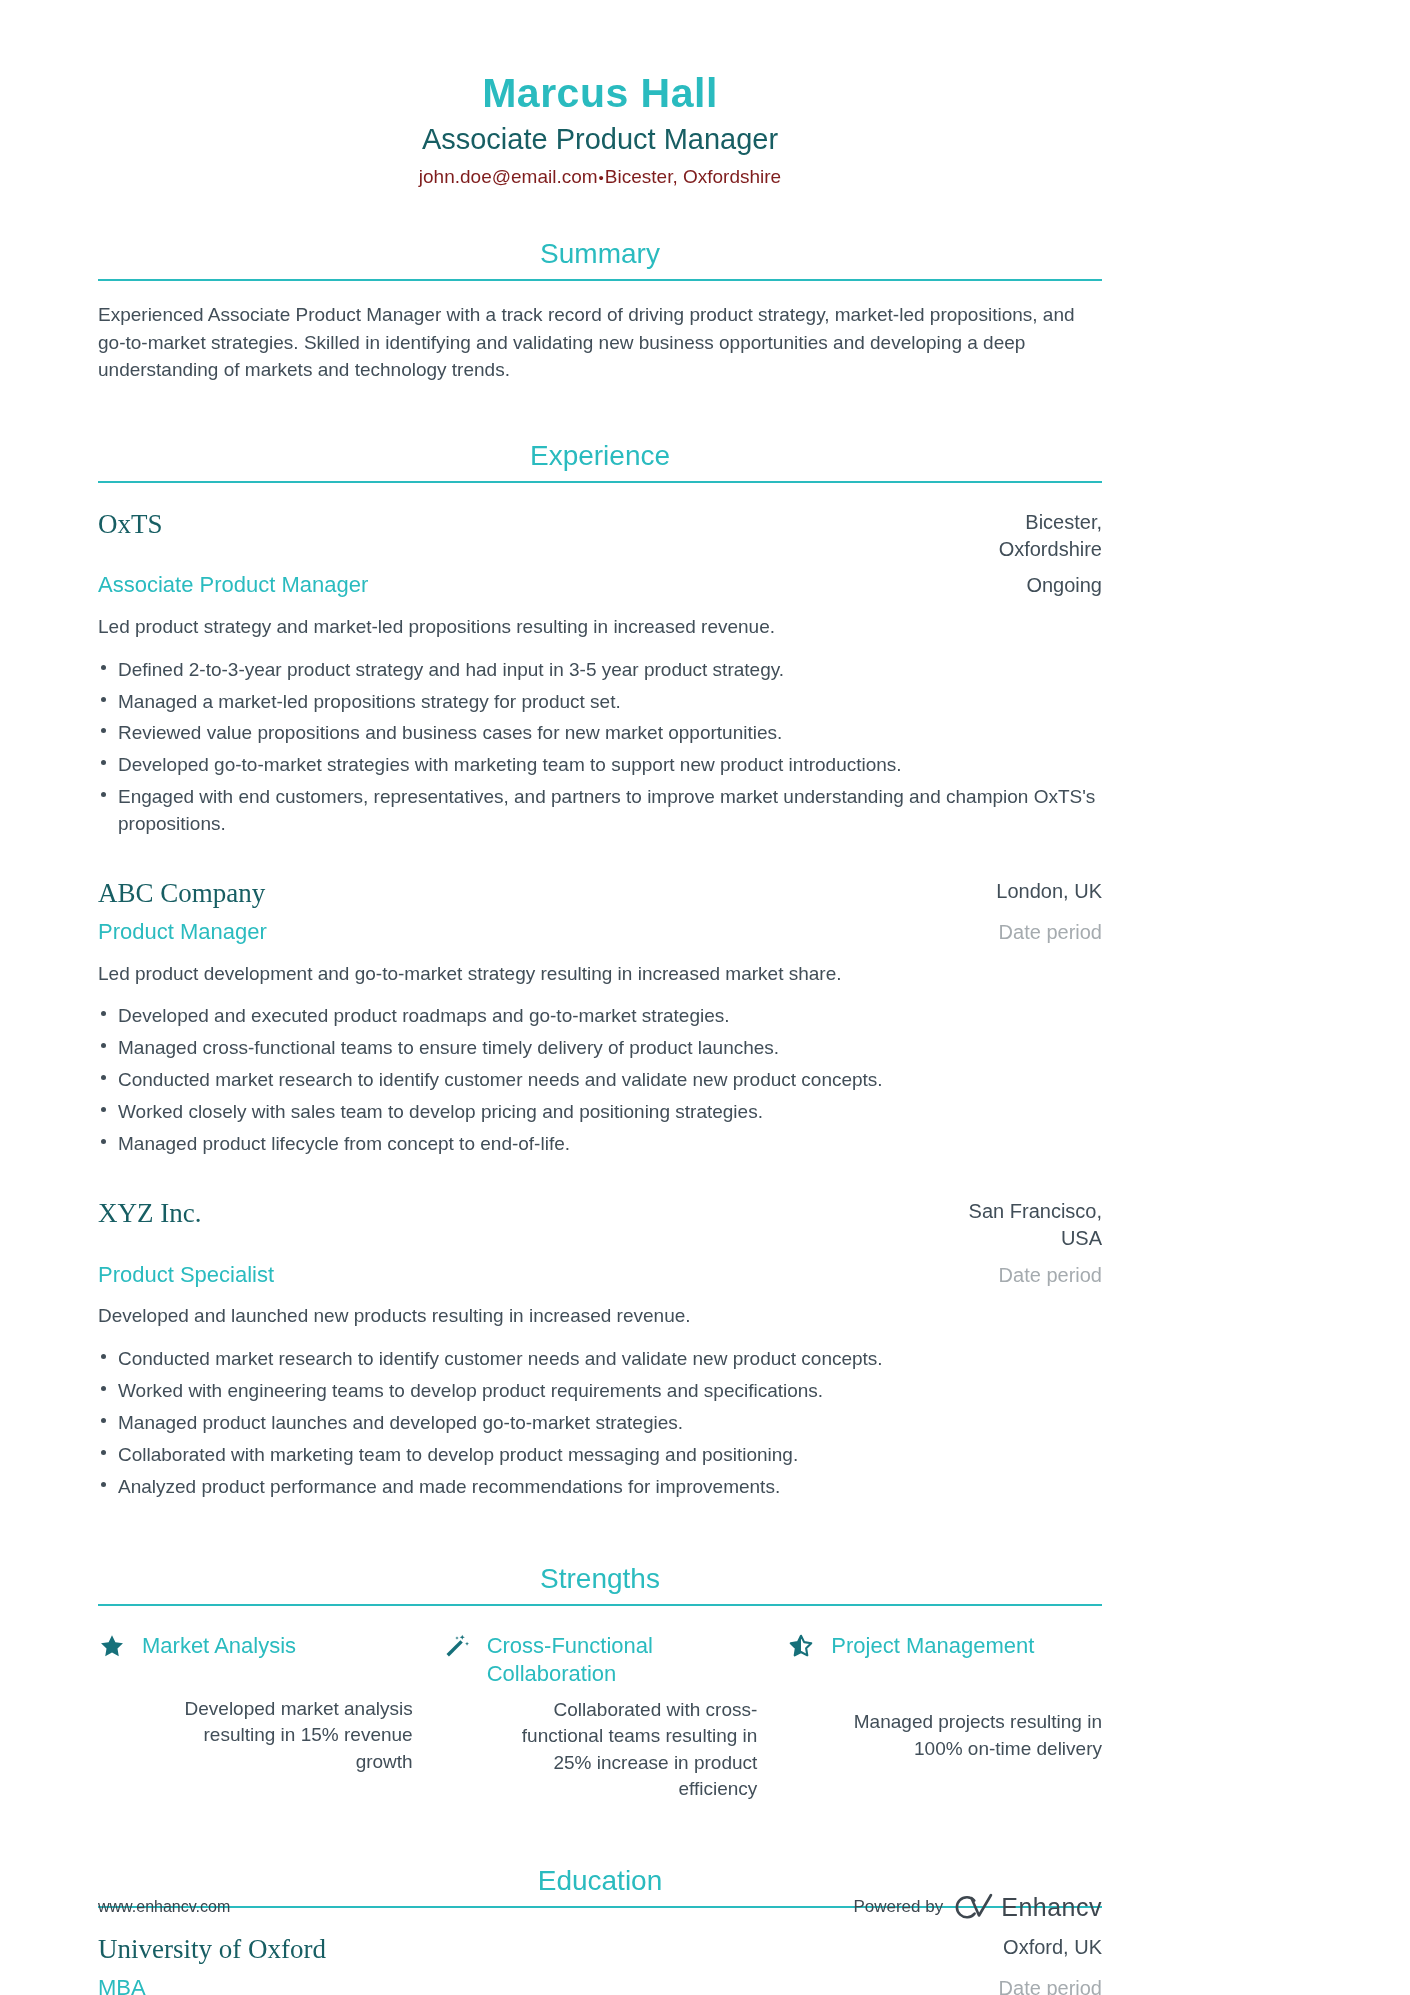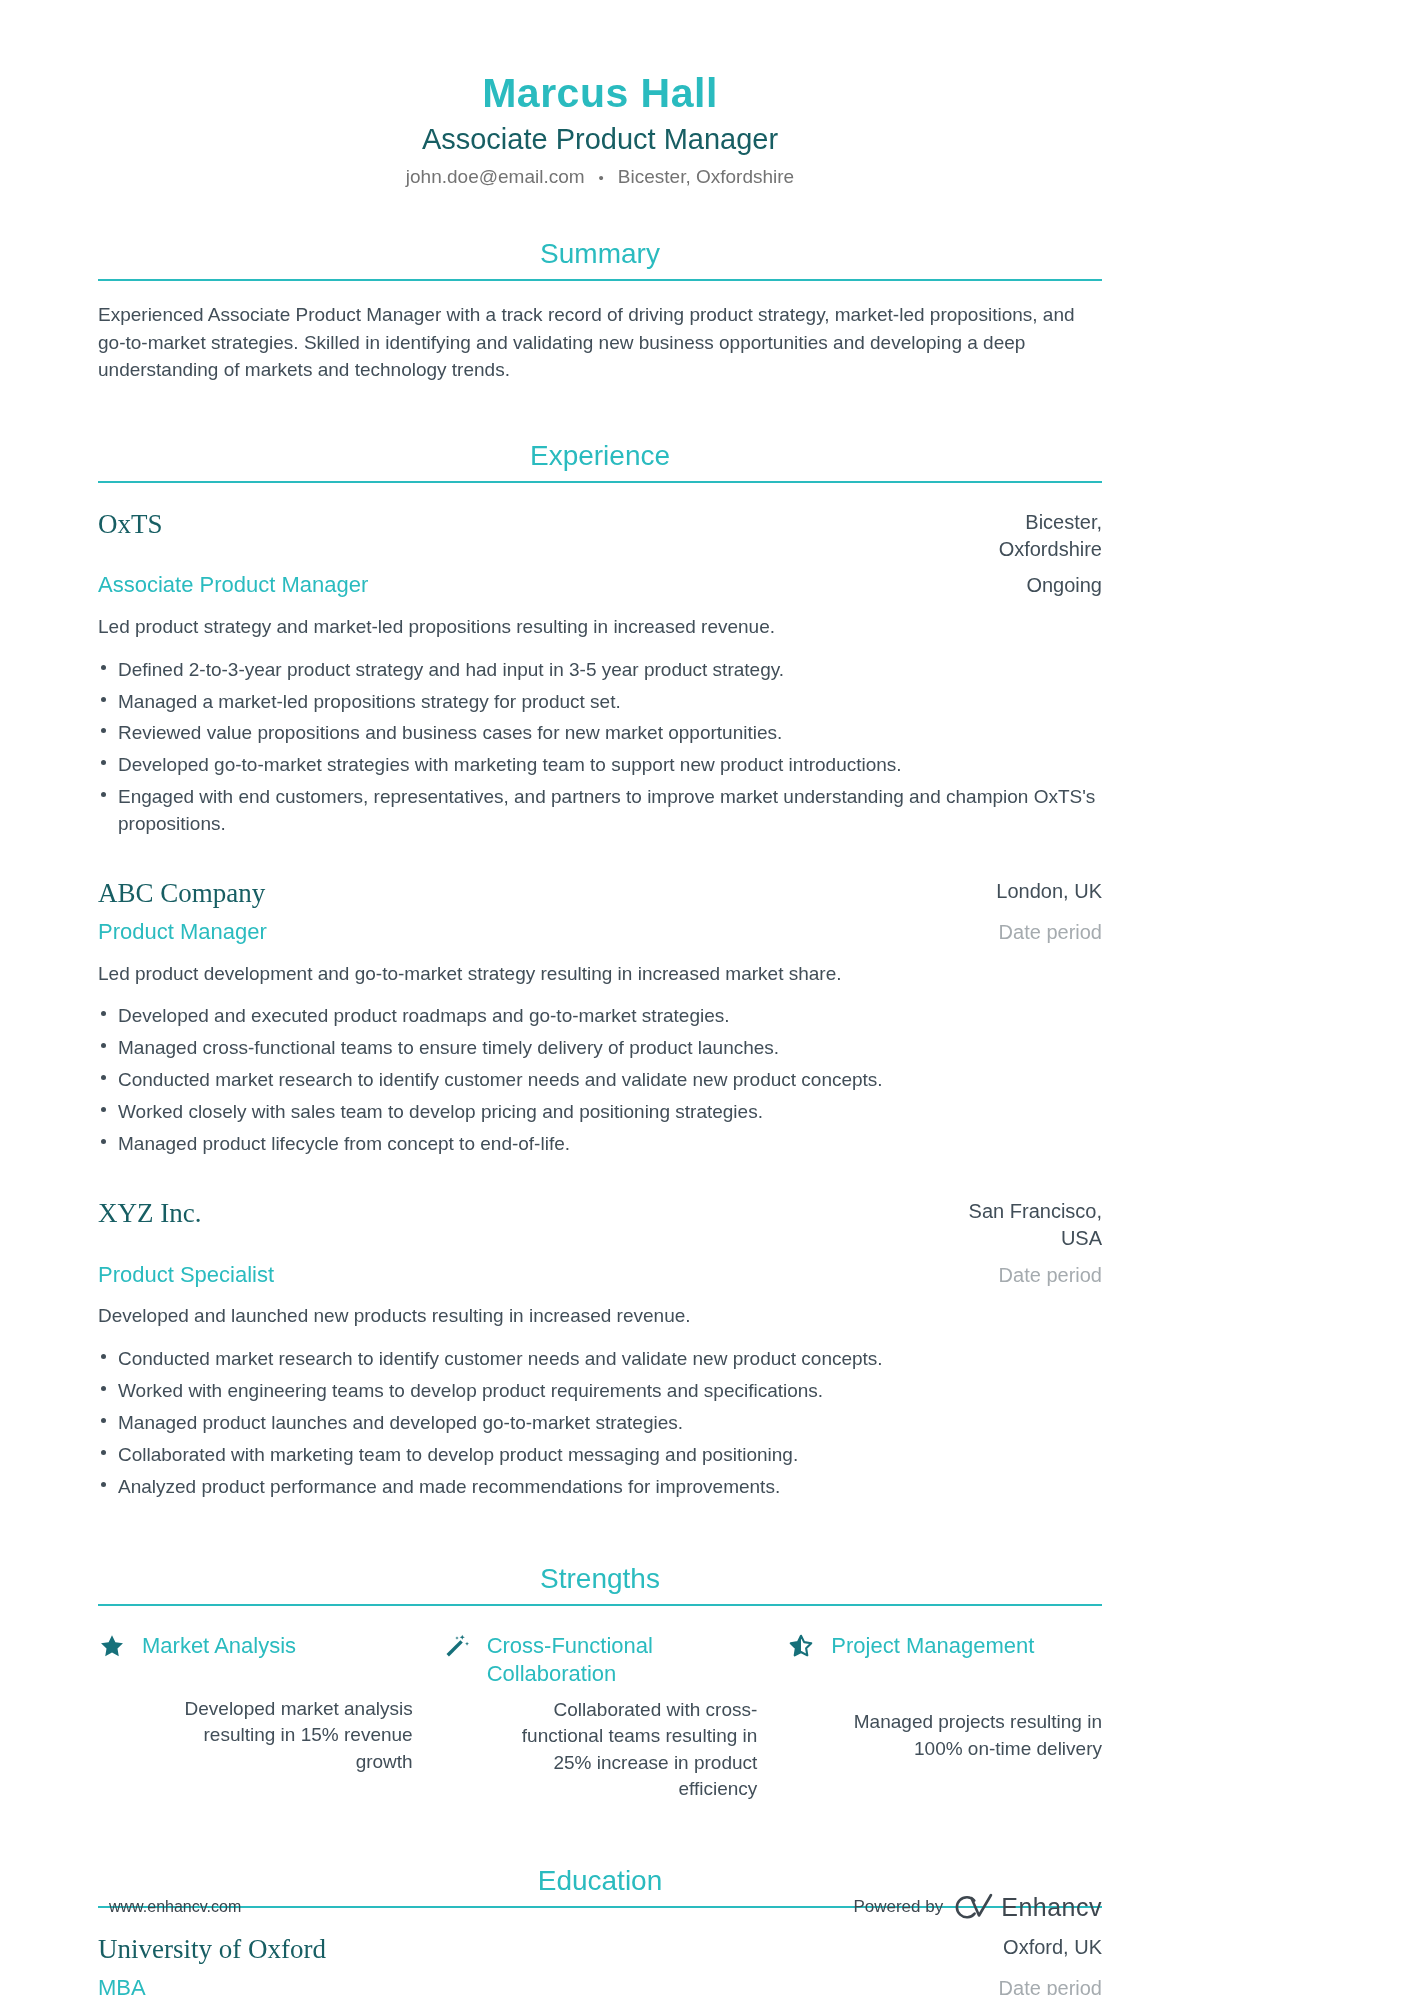--- a/index.html
+++ b/index.html
@@ -14,22 +14,22 @@
   html, body { background: #ffffff; }
   .page {
     width: 1200px; height: 1995px; position: relative; background: #fff;
     font-family: "Liberation Sans", sans-serif; color: var(--body);
     padding: 70px 98px 0; overflow: hidden;
   }
   
   .header { text-align: center; }
   .name { font-size: 41px; font-weight: bold; color: var(--accent); letter-spacing: .5px; }
   .headline { font-size: 29px; font-weight: 400; color: var(--dark-teal); margin-top: 6px; }
-  .contact { margin-top: 10px; font-size: 19px; color: #737373;
-    display: flex; justify-content: center; align-items: center; gap: 14px; }
+  .contact { margin-top: 10px; font-size: 19px; color: #7f1d1d;
+    display: flex; justify-content: center; align-items: center; gap: 1px; }
   .contact .dot { font-size: 15px; }
   
   .section-heading { font-size: 28px; font-weight: 400; color: var(--accent); text-align: center; }
   .rule { height: 2px; background: var(--accent); margin-top: 9px; }
   .section.summary { margin-top: 50px; }
   .summary-text { margin-top: 20px; font-size: 19px; line-height: 1.46; }
   .section.experience { margin-top: 56px; }
   .entry { margin-top: 26px; }
   .entry + .entry { margin-top: 40px; }
   .entry-row { display: flex; justify-content: space-between; align-items: flex-start; }
@@ -51,21 +51,21 @@
   .strengths-grid { margin-top: 26px; display: grid; grid-template-columns: repeat(3, 1fr); column-gap: 30px; }
   .strength { display: grid; grid-template-columns: 44px 1fr; align-items: start; }
   .s-icon { grid-column: 1; grid-row: 1; width: 28px; height: 28px; }
   .s-icon svg { width: 28px; height: 28px; display: block; }
   .s-title { grid-column: 2; font-size: 22px; color: var(--accent); line-height: 1.3; max-width: 260px; }
   .s-desc { grid-column: 2; margin-top: 8px; font-size: 19px; line-height: 1.4; max-width: 320px; text-align: right; }
   
   .section.education { margin-top: 62px; }
   .degree { font-size: 22px; color: var(--accent); }
   
-  .footer { position: absolute; left: 109px; right: 98px; bottom: 72px;
+  .footer { position: absolute; left: 98px; right: 98px; bottom: 72px;
     display: flex; justify-content: space-between; align-items: center; }
   .website { font-size: 16px; color: #3a434b; }
   .powered { display: flex; align-items: center; gap: 8px; }
   .powered-label { font-size: 17px; color: var(--footer); }
   .brand-logo svg { display: block; }
   .brand-name { font-size: 25px; color: var(--footer); letter-spacing: .5px; }
 </style>
 </head>
 <body>
 

